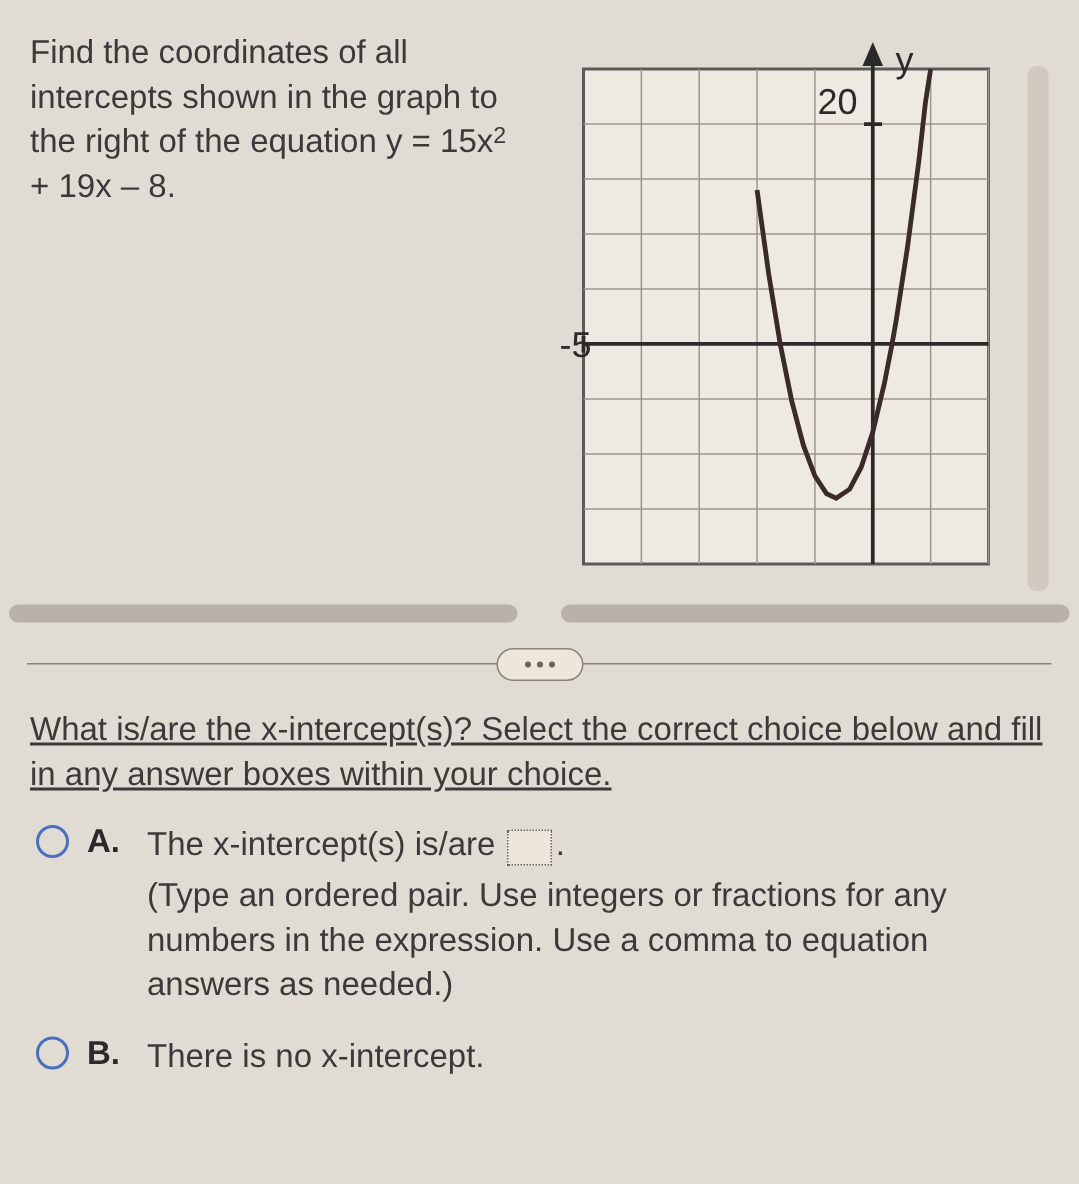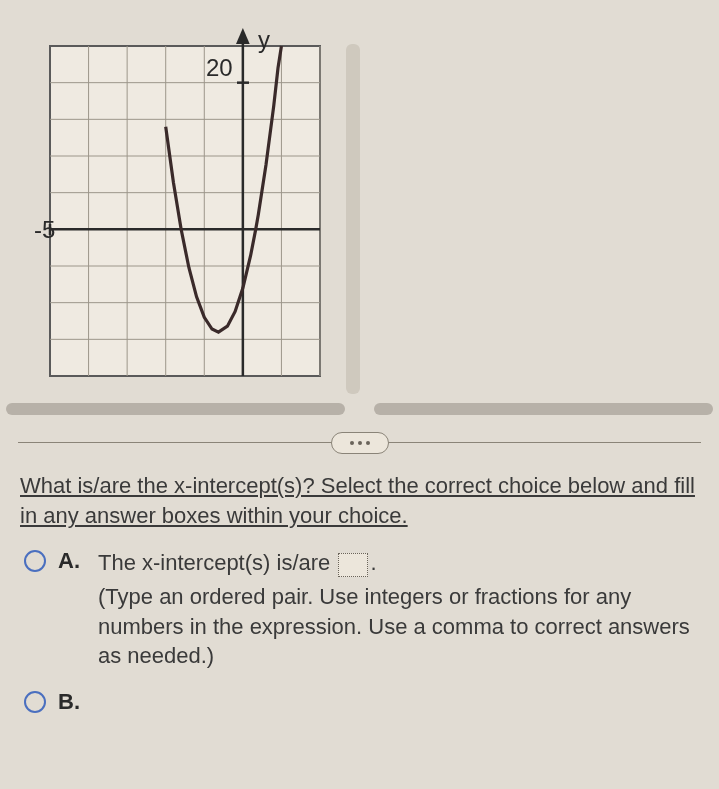--- a/index.html
+++ b/index.html
@@ -105,20 +105,24 @@
     width:14px; height:350px;
     background:#cfc9be;
     border-radius:6px;
   }
 </style>
 </head>
 <body>
 
 <div class="panel">
   <div class="top">
+    <div class="qtext">
+      <span>Find the coordinates of all intercepts shown in the graph to the right of the equation </span>
+      <span class="eq">y = 15x<sup>2</sup> + 19x – 8.</span>
+    </div>
     <div class="graph-wrap">
       <div class="right-bar"></div>
       <svg class="graph" viewBox="0 0 340 380">
 
         <rect x="30" y="30" width="270" height="330" fill="#efeae1" stroke="#5a5a5a" stroke-width="2"></rect>
 
         <g stroke="#9c968a" stroke-width="1">
           <line x1="68.57" y1="30" x2="68.57" y2="360"></line>
           <line x1="107.14" y1="30" x2="107.14" y2="360"></line>
           <line x1="145.71" y1="30" x2="145.71" y2="360"></line>
@@ -188,20 +192,23 @@
 
 <div class="question2">What is/are the x-intercept(s)? Select the correct choice below and fill in any answer boxes within your choice.</div>
 
 <div class="choices">
   <div class="choice">
     <div class="radio"></div>
     <div class="letter">A.</div>
     <div class="choice-body">
       <span>The x-intercept(s) is/are</span>
       <span class="answer-box"></span><span>.</span>
-      <div class="hint">(Type an ordered pair. Use integers or fractions for any numbers in the expression. Use a comma to correct answers as needed.)</div>
+      <div class="hint">(Type an ordered pair. Use integers or fractions for any numbers in the expression. Use a comma to equation answers as needed.)</div>
     </div>
   </div>
   <div class="choice">
     <div class="radio"></div>
     <div class="letter">B.</div>
+    <div class="choice-body">
+      <span>There is no x-intercept.</span>
+    </div>
   </div>
 </div>
 
 </body></html>

